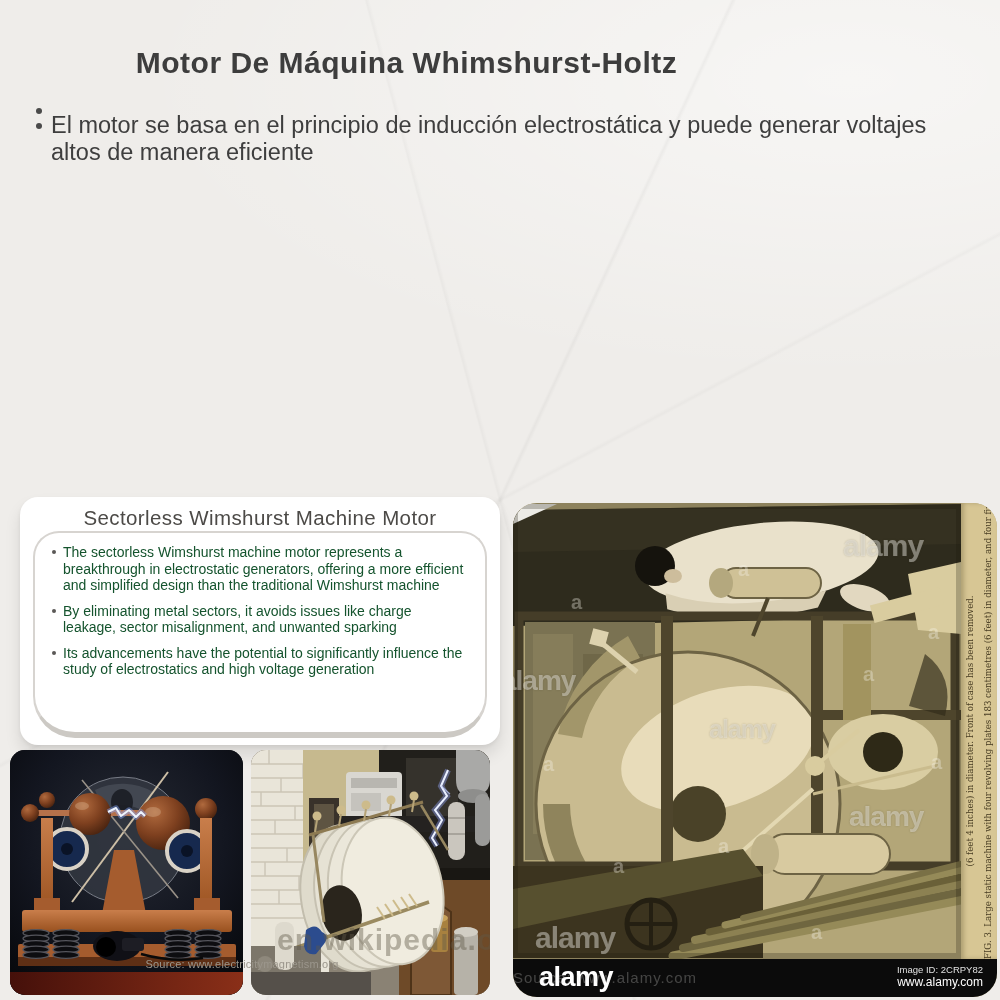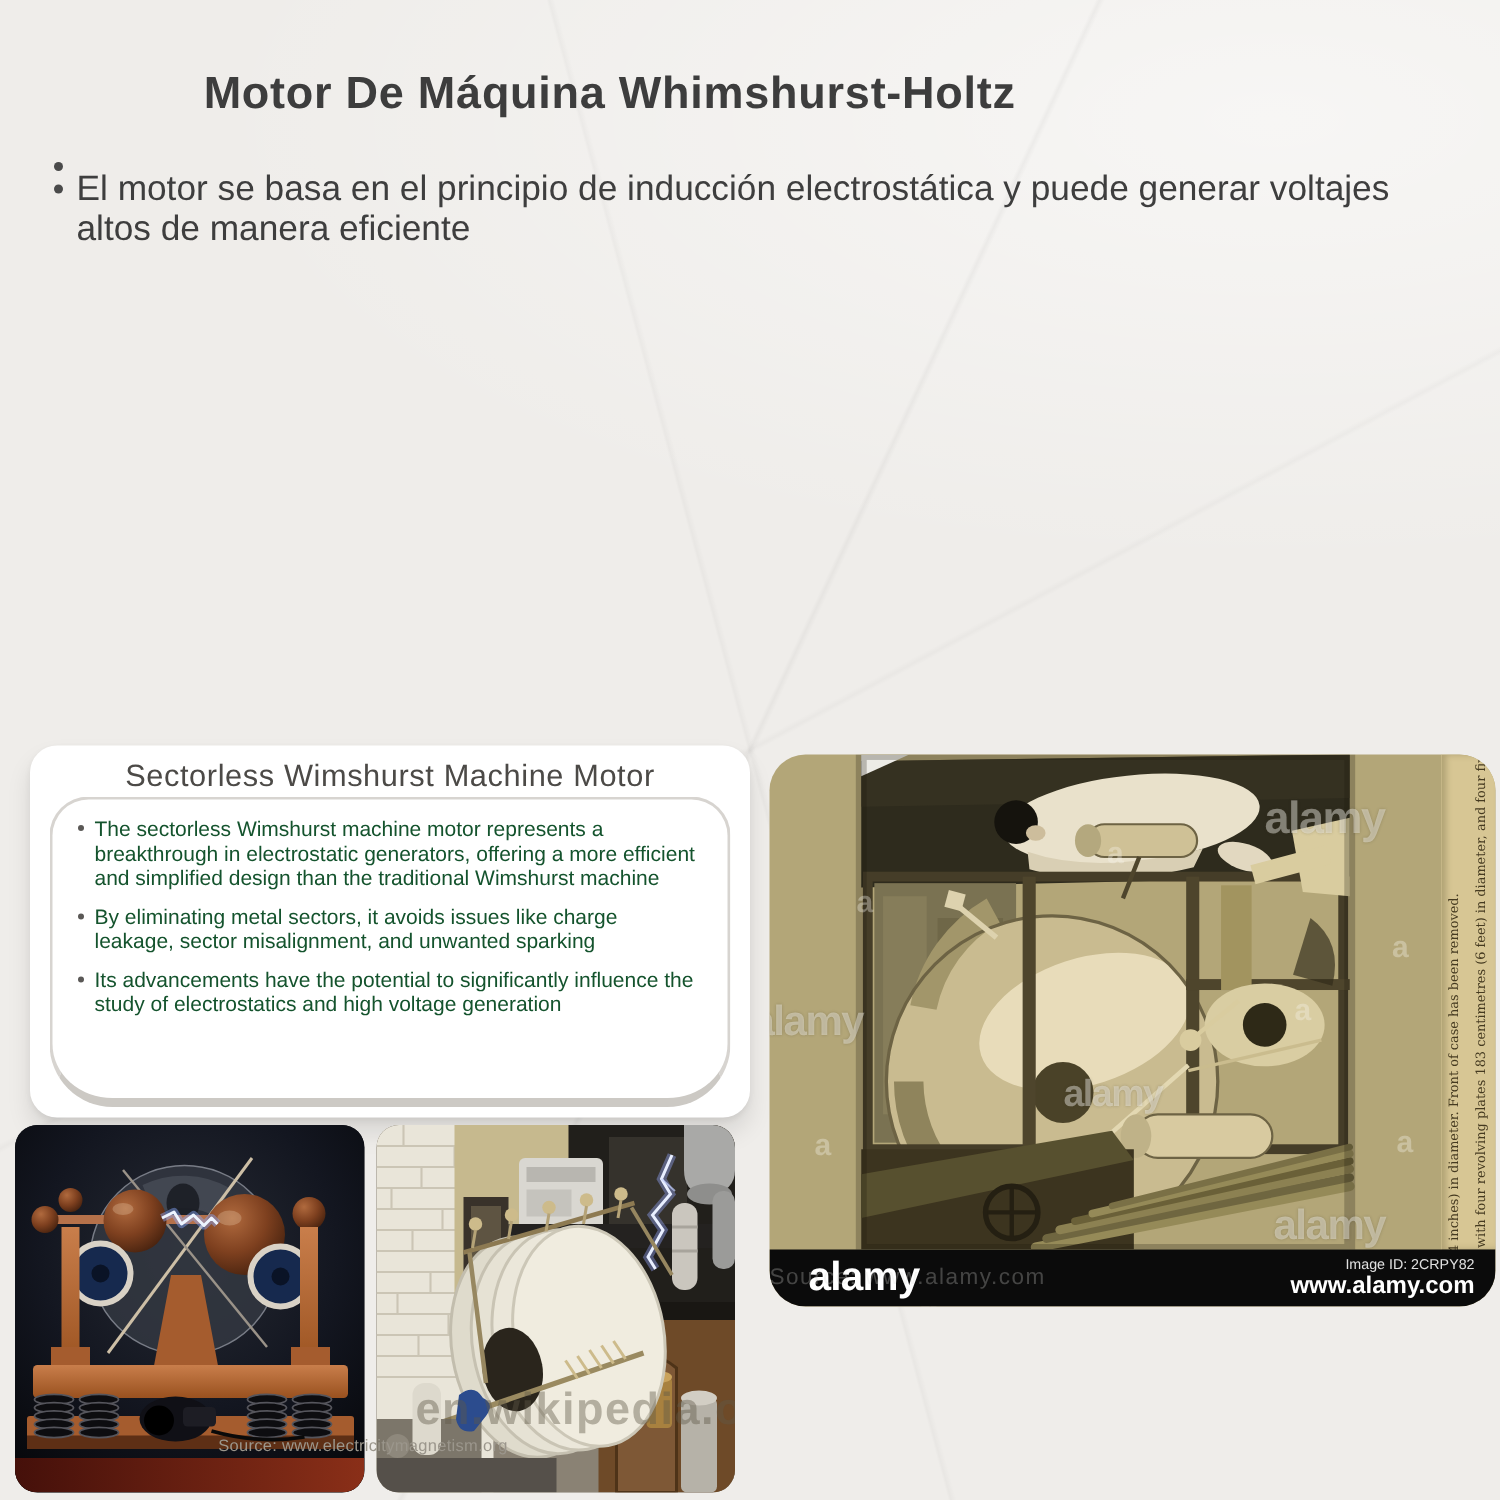--- a/index.html
+++ b/index.html
@@ -66,21 +66,21 @@
   .wiki-wm{
     position:absolute;left:26px;bottom:38px;white-space:nowrap;
     font-size:30px;font-weight:700;letter-spacing:1px;color:rgba(95,87,72,.42);
   }
   .source-line{
     position:absolute;left:42px;top:958px;width:400px;text-align:center;
     font-size:11px;color:#9b968c;letter-spacing:.2px;
   }
   
   .alamy{
-    position:absolute;left:513px;top:503px;width:484px;height:368px;margin:0;
+    position:absolute;left:513px;top:503px;width:484px;height:494px;margin:0;
     border-radius:24px;overflow:hidden;background:#b3a678;
   }
   .alamy-photo{position:absolute;left:0;top:0;right:36px;bottom:38px;}
   .alamy-photo svg{display:block;width:100%;height:100%;}
   .alamy-strip{
     position:absolute;top:0;right:0;width:36px;bottom:38px;background:#d7c694;
     box-shadow:inset 3px 0 4px rgba(60,50,20,.25);
   }
   .strip-rot{
     position:absolute;top:0;left:0;width:456px;height:36px;
@@ -103,21 +103,21 @@
   .alamy-logo{
     position:absolute;left:26px;top:3px;
     font-size:27px;font-weight:700;letter-spacing:-.5px;color:#ffffff;
   }
   .alamy-source{
     position:absolute;left:0;right:0;top:10px;text-align:left;
     font-size:15px;color:rgba(220,220,215,.28);letter-spacing:1px;
   }
   .alamy-id{position:absolute;right:14px;top:5px;text-align:right;color:#fff;}
   .alamy-id .id-line{font-size:9.5px;color:#e0e0e0;}
-  .alamy-id .url-line{font-size:16px;font-weight:700;}
+  .alamy-id .url-line{font-size:12px;font-weight:400;}
 </style>
 </head>
 <body>
 
 <div class="page">
 
   <h1 class="title">Motor De Máquina Whimshurst-Holtz</h1>
 
   <ul class="bullets">
     <li><span class="b-dot"></span></li>

